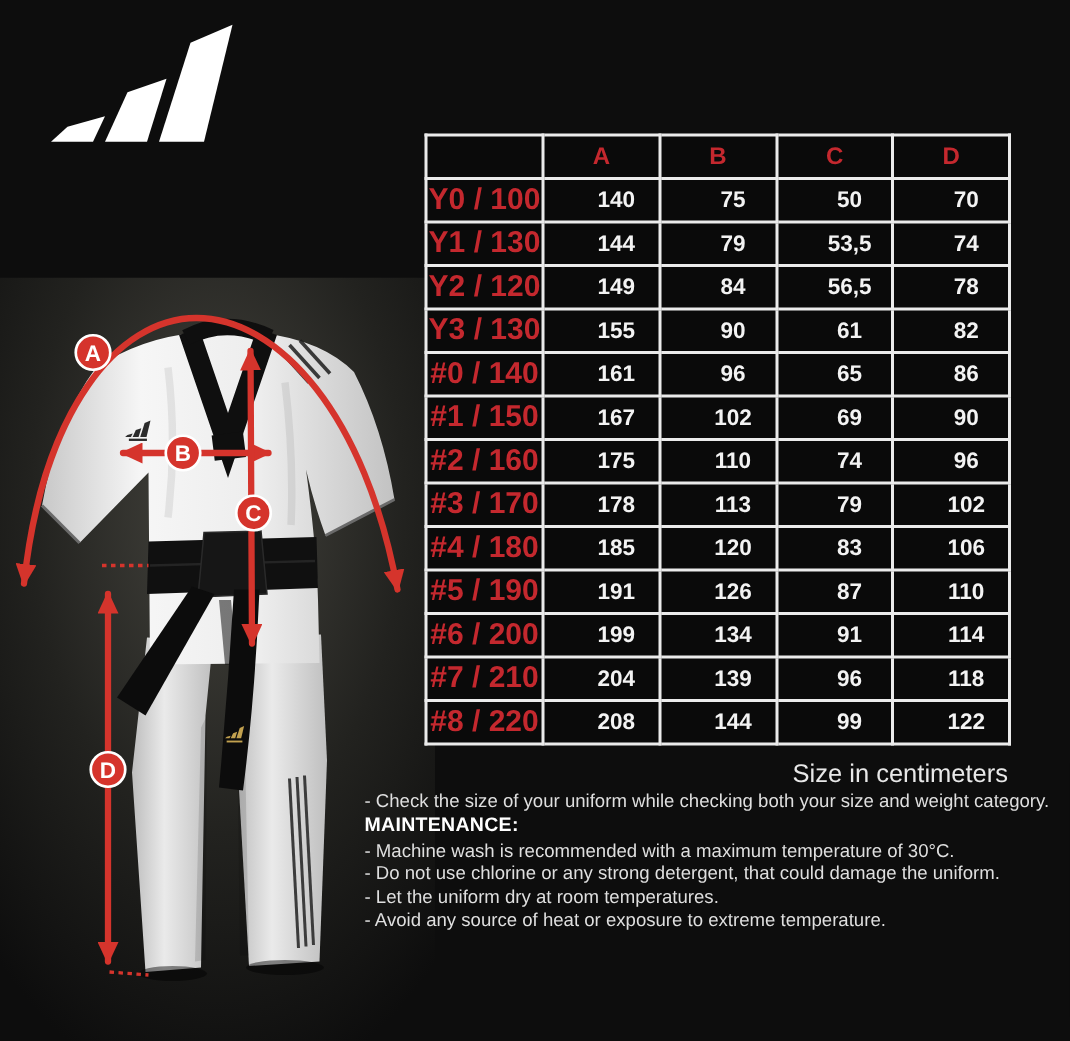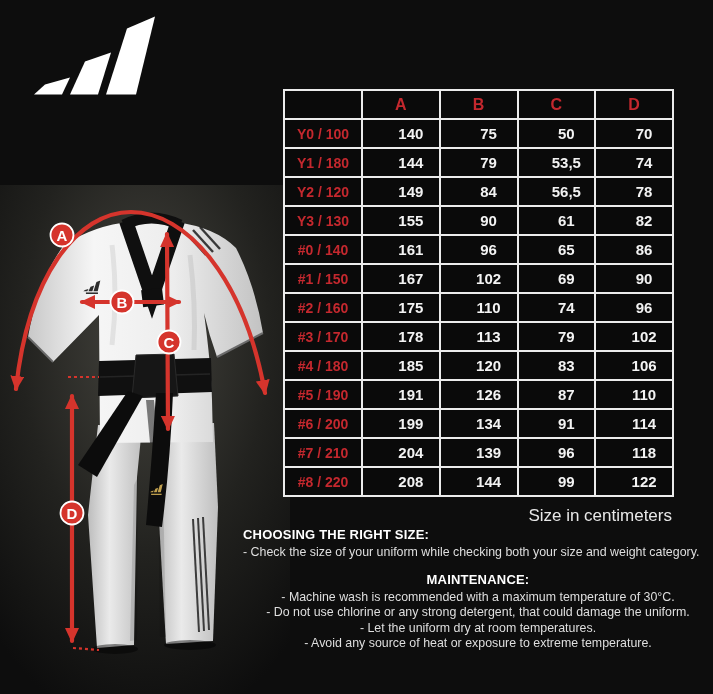--- a/index.html
+++ b/index.html
@@ -30,41 +30,41 @@
   }
   .size-table th,.size-table td{
     border:2px solid var(--border);
     background:var(--cell-bg);
     height:29px;
     text-align:center;vertical-align:middle;
     font-weight:bold;font-size:15px;
     padding:0;
   }
   .size-table th{color:var(--table-red);font-size:16px;}
-  .size-table td.row-label{color:var(--table-red);font-size:14px;}
+  .size-table td.row-label{color:var(--table-red);font-size:20px;}
   .size-table td.cell-value{color:var(--value);padding-left:20px;}
   .col-label{width:78px;}
 
   .table-footnote{
     position:absolute;top:506px;right:41px;
     color:#e8e8e8;font-size:17px;
   }
 
   .sections{
     position:absolute;left:243px;top:527px;width:470px;
     color:var(--body-text);
   }
   .section-heading{
     color:#ffffff;font-weight:bold;font-size:13px;
     letter-spacing:.2px;margin-bottom:3px;white-space:nowrap;
   }
   .section-line{
     font-size:12.4px;line-height:15.2px;white-space:nowrap;
   }
-  .section + .section{margin-top:12px;text-align:center;}
+  .section + .section{}
 
   .marker-letter{
     font-family:"Liberation Sans",sans-serif;
     font-weight:bold;font-size:15px;fill:#ffffff;
     text-anchor:middle;
   }
 </style>
 </head>
 <body>
 
@@ -208,21 +208,21 @@
     </thead>
   <tbody>
       <tr>
         <td class="row-label">Y0 / 100</td>
         <td class="cell-value">140</td>
         <td class="cell-value">75</td>
         <td class="cell-value">50</td>
         <td class="cell-value">70</td>
       </tr>
       <tr>
-        <td class="row-label">Y1 / 180</td>
+        <td class="row-label">Y1 / 130</td>
         <td class="cell-value">144</td>
         <td class="cell-value">79</td>
         <td class="cell-value">53,5</td>
         <td class="cell-value">74</td>
       </tr>
       <tr>
         <td class="row-label">Y2 / 120</td>
         <td class="cell-value">149</td>
         <td class="cell-value">84</td>
         <td class="cell-value">56,5</td>
@@ -298,21 +298,20 @@
         <td class="cell-value">99</td>
         <td class="cell-value">122</td>
       </tr>
     </tbody>
 </table>
 
 <div class="table-footnote">Size in centimeters</div>
 
 <div class="sections">
     <div class="section">
-      <div class="section-heading">CHOOSING THE RIGHT SIZE:</div>
       <div class="section-line">- Check the size of your uniform while checking both your size and weight category.</div>
     </div>
     <div class="section">
       <div class="section-heading">MAINTENANCE:</div>
       <div class="section-line">- Machine wash is recommended with a maximum temperature of 30°C.</div>
       <div class="section-line">- Do not use chlorine or any strong detergent, that could damage the uniform.</div>
       <div class="section-line">- Let the uniform dry at room temperatures.</div>
       <div class="section-line">- Avoid any source of heat or exposure to extreme temperature.</div>
     </div>
   </div>

